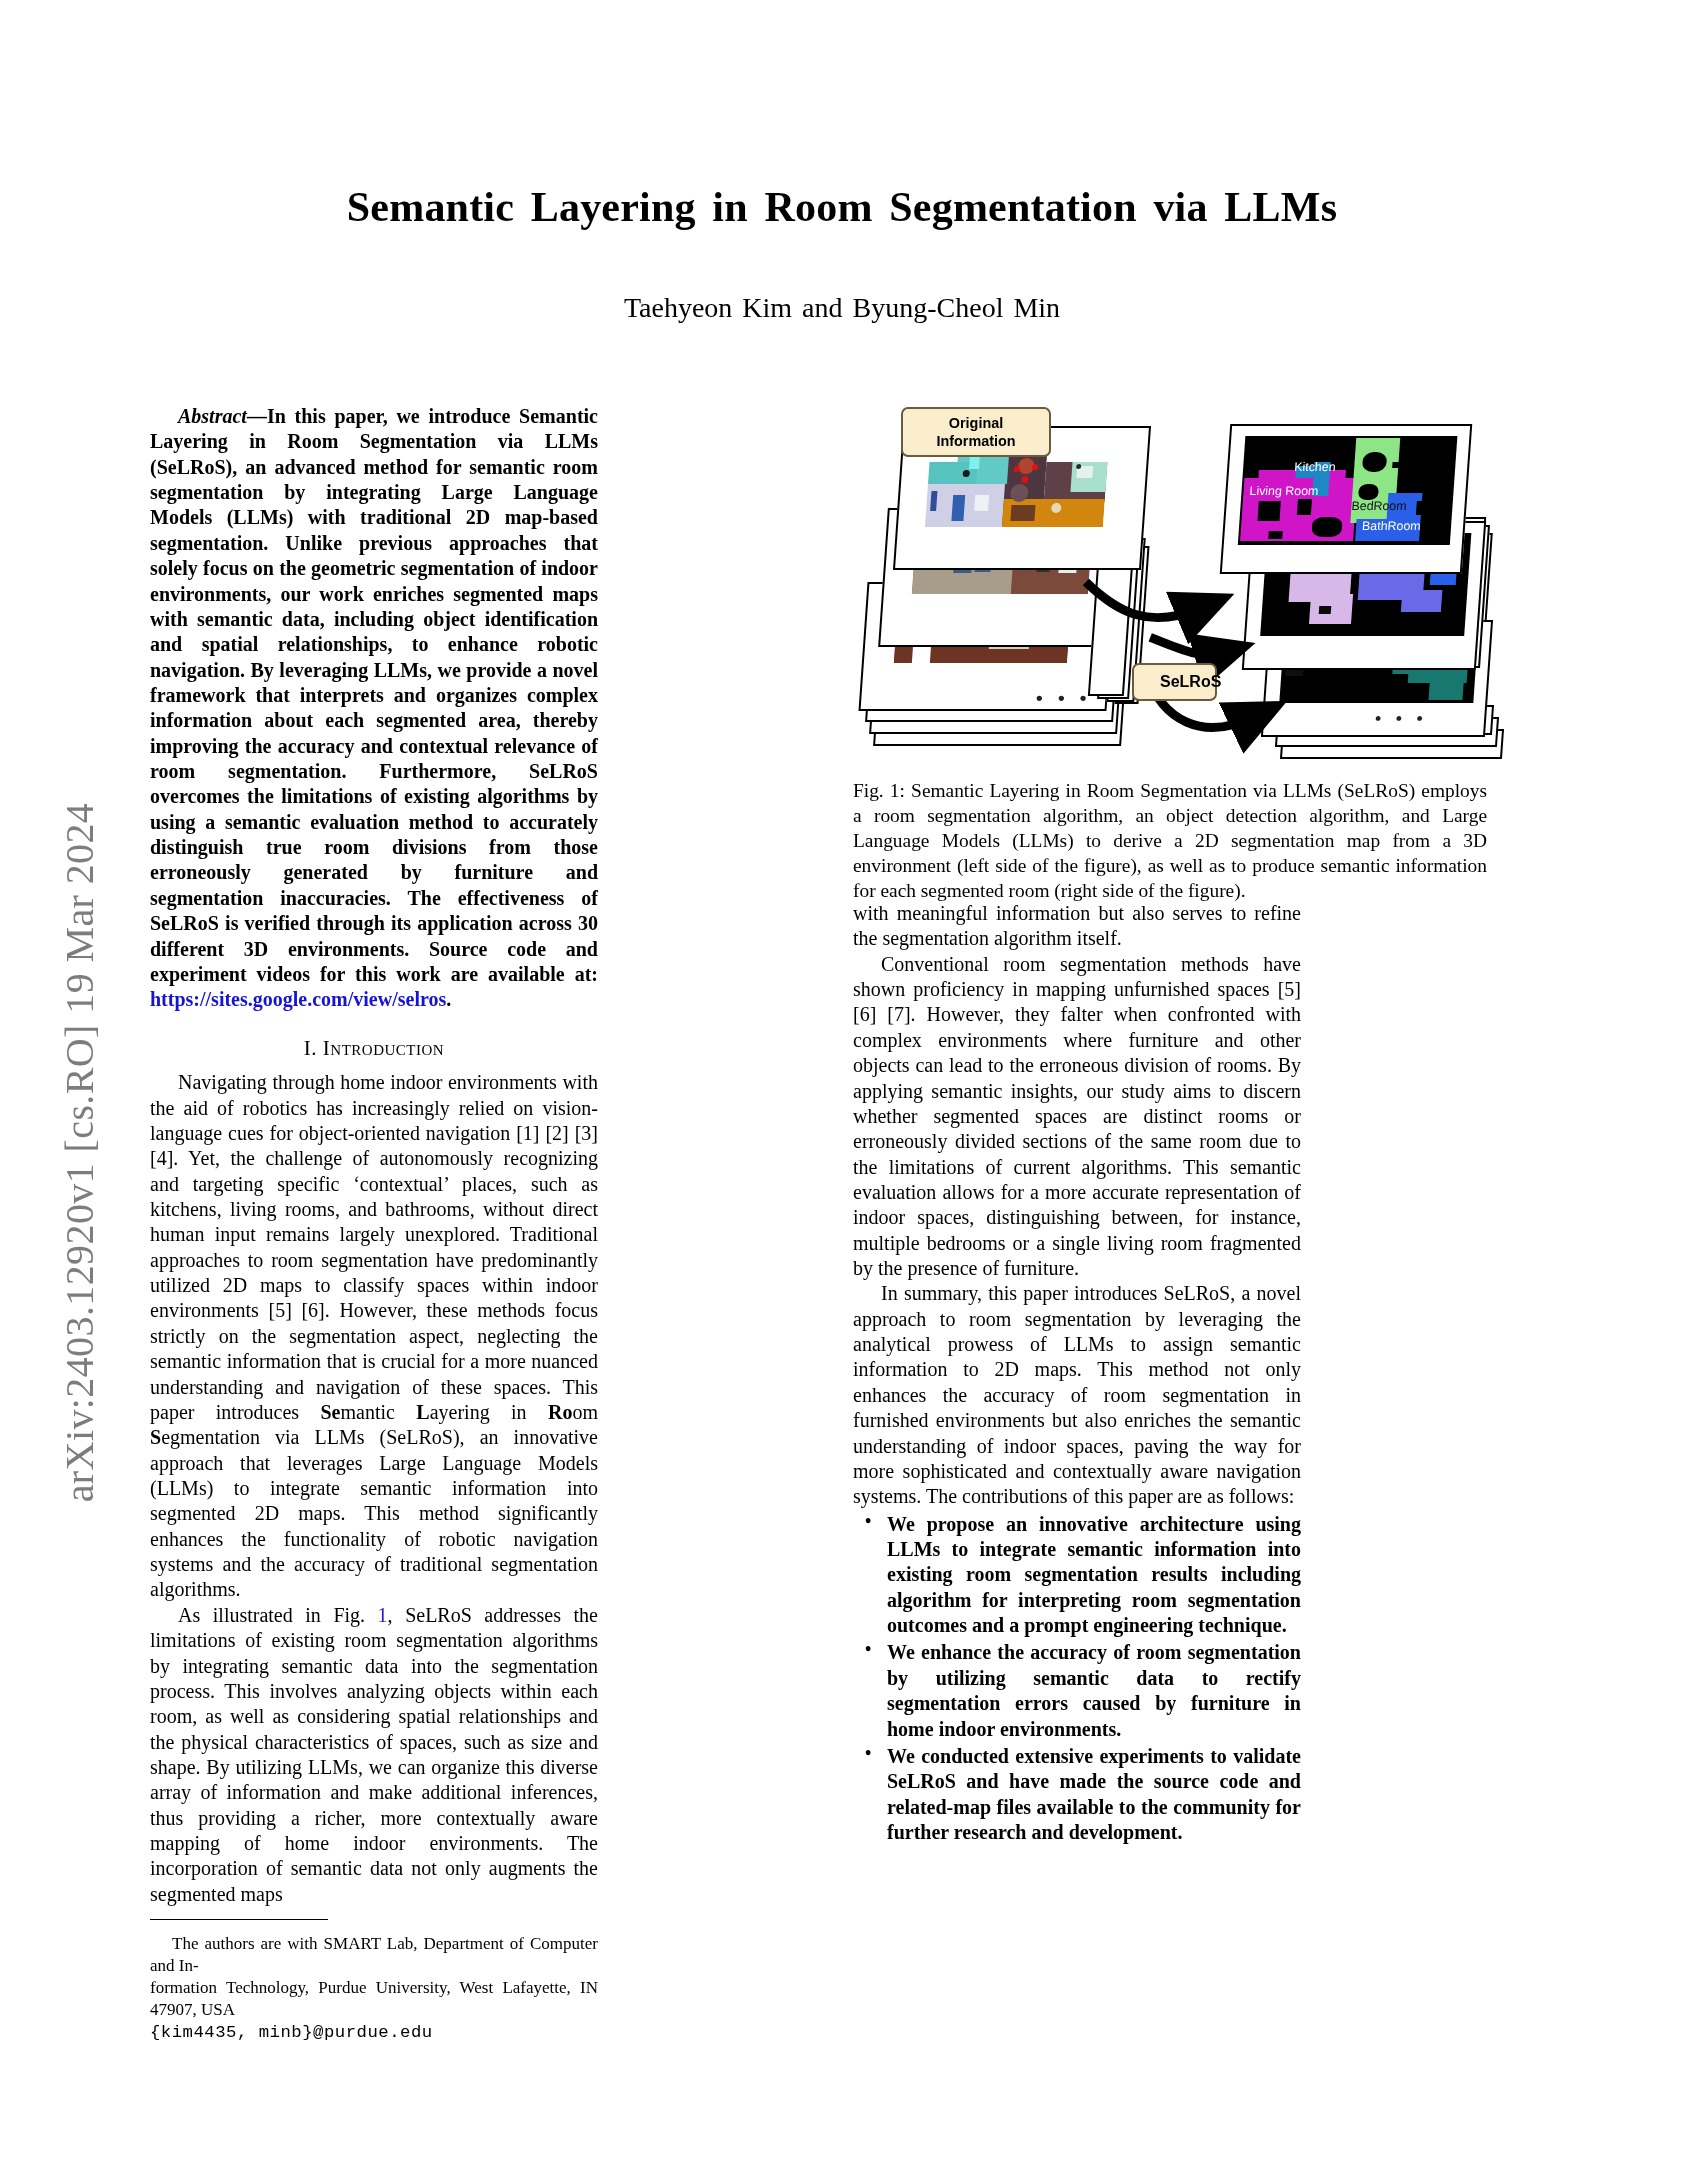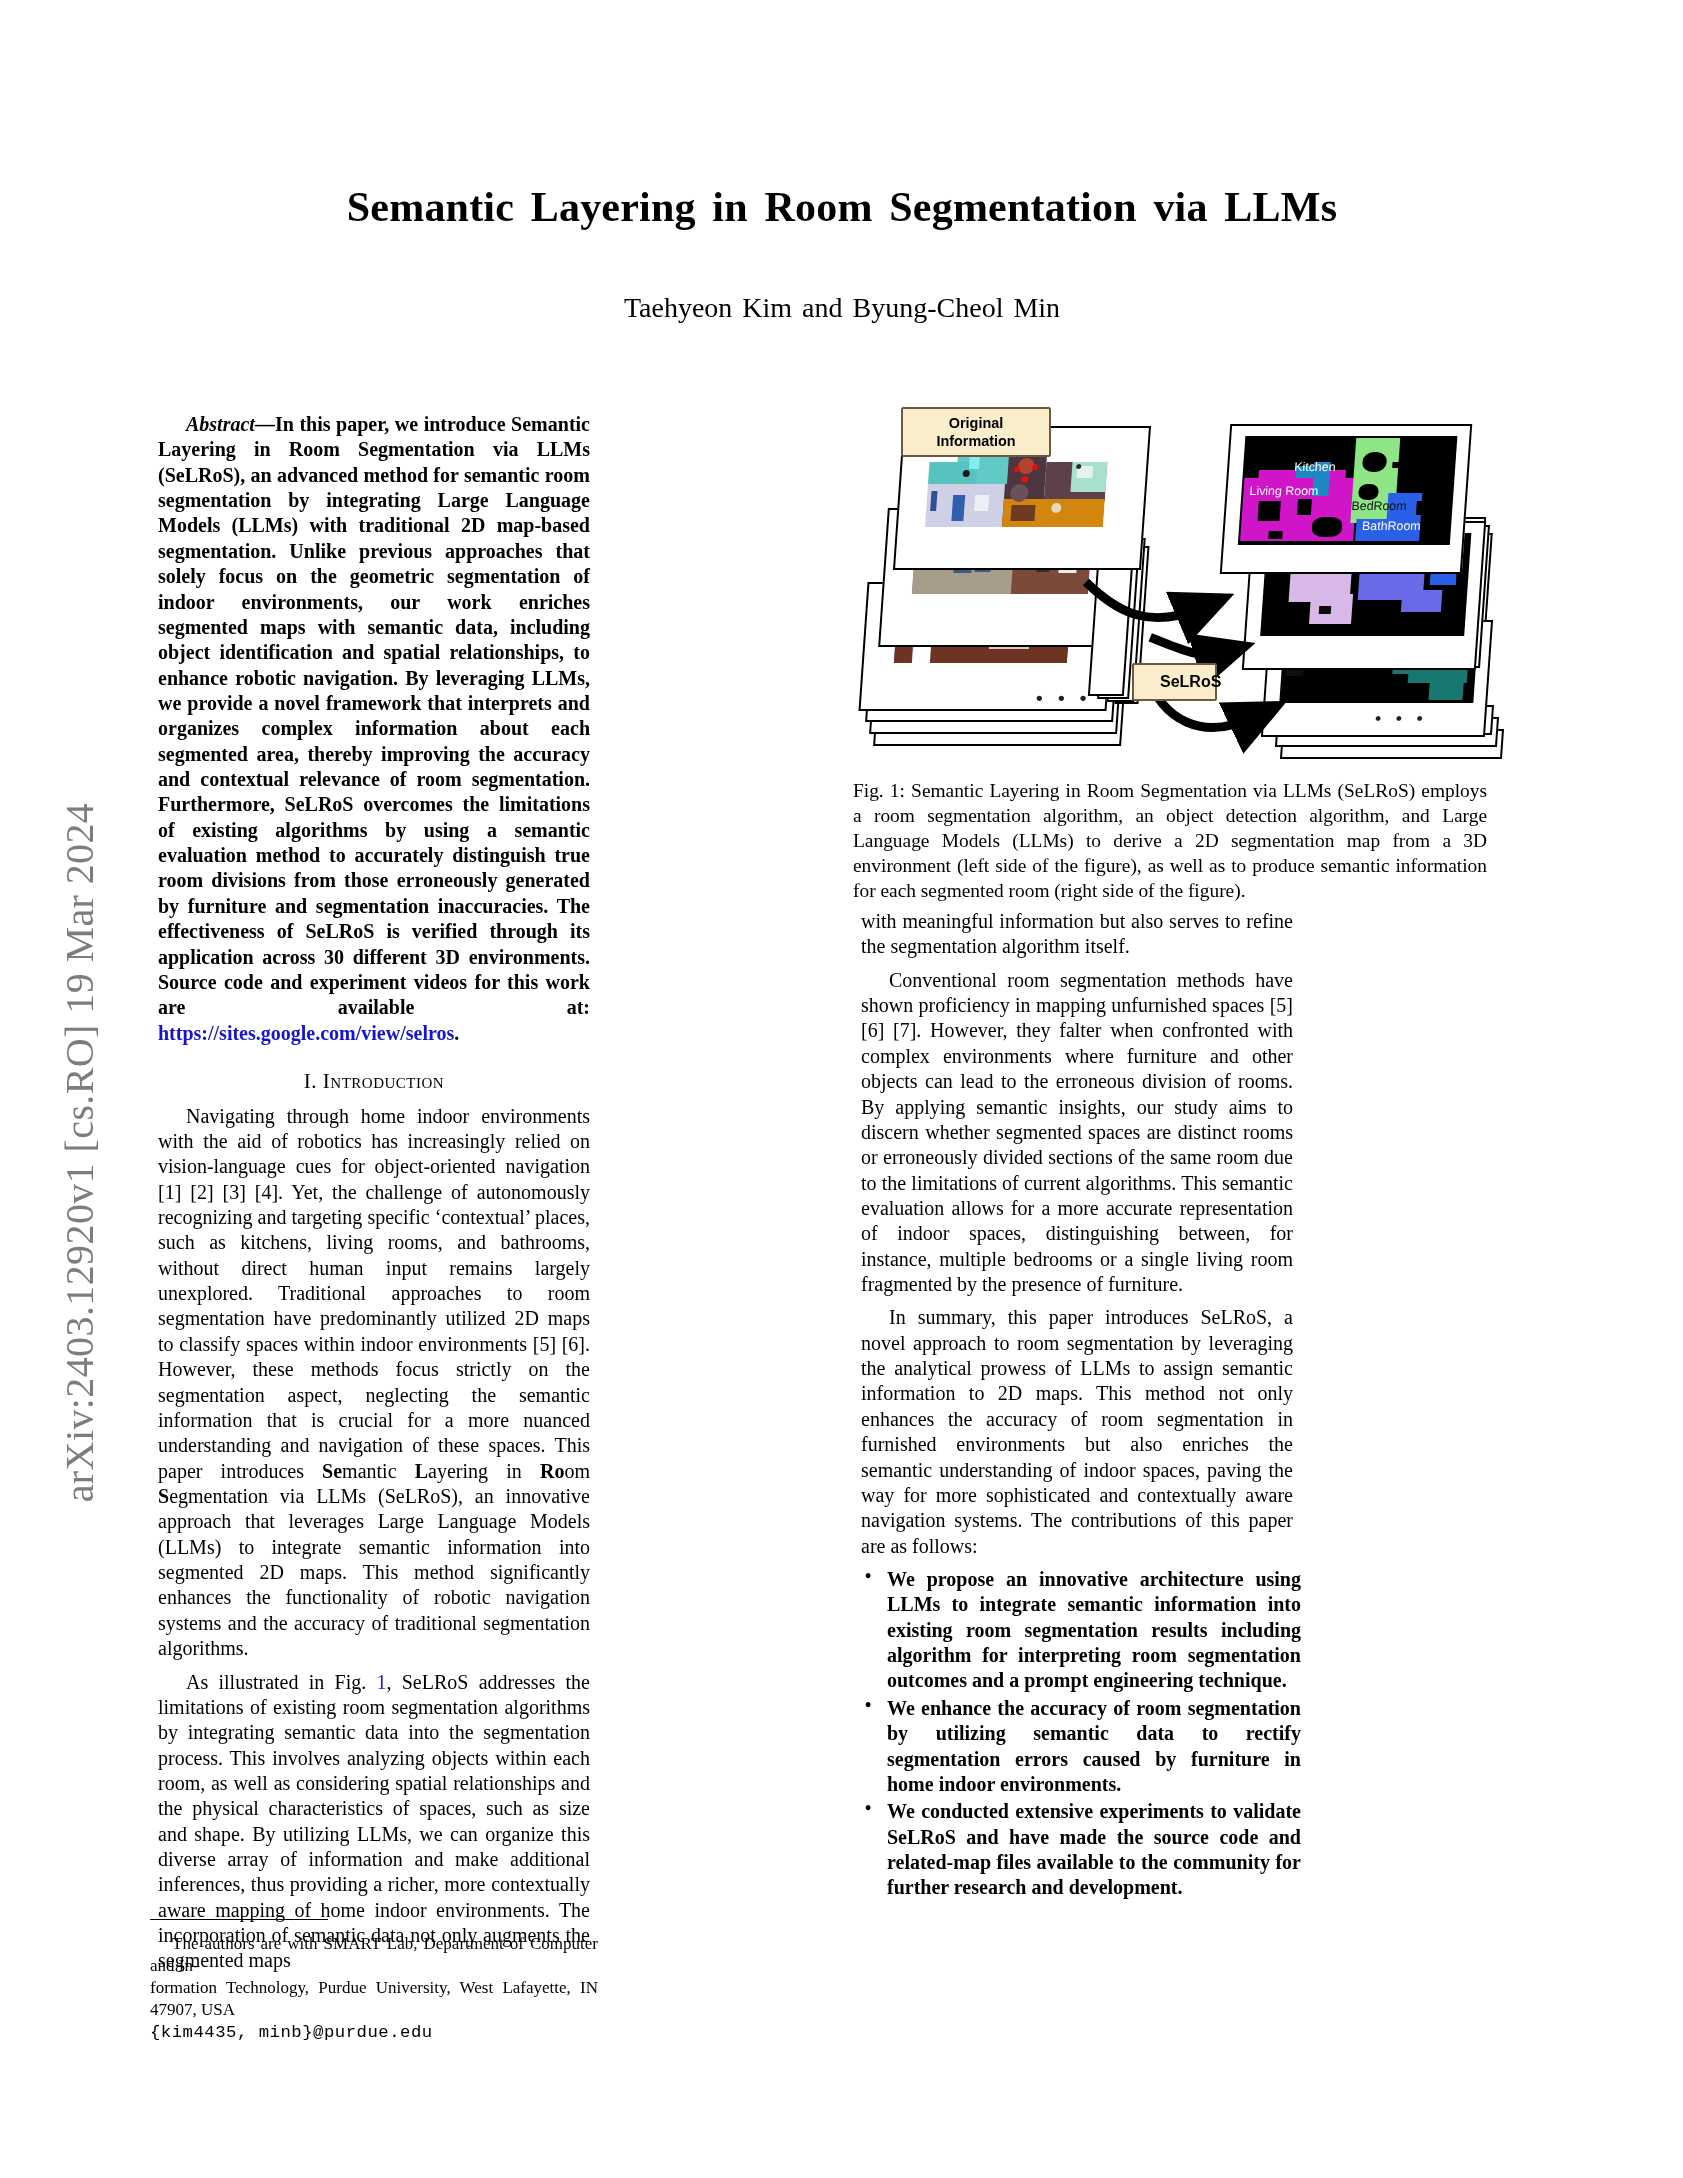--- a/index.html
+++ b/index.html
@@ -49,21 +49,21 @@
     width:448px;
     font-size:20px;
     line-height:1.268;
     text-align:justify;
     text-justify:inter-word;
     hyphens:none;
   }
   #col-left{left:150px; top:404px;}
   #col-right{left:853px; top:404px;}
 
-  p.para{margin:8px;text-indent:28px;}
+  p.para{margin:0;text-indent:28px;}
 
   .abstract{
     font-weight:bold;
     text-align:justify;
   }
   .abstract .lead{font-style:italic;font-weight:bold;}
   a.link, .link{color:#1414d6;text-decoration:none;font-weight:bold;}
   .reflink{color:#2020c8;text-decoration:none;font-weight:normal;}
 
   h2.section{
@@ -134,21 +134,21 @@
     color:#fff;
     white-space:nowrap;
     z-index:5;
   }
   .seg .lbl.dark{color:#111;}
 
   .cap-box{
     position:absolute;
     background:#faedcb;
     border:2.2px solid #6b5a3e;
-    border-radius:2px;
+    border-radius:7px;
     font-family:"Liberation Sans","DejaVu Sans",sans-serif;
     font-weight:bold;
     font-size:14.4px;
     line-height:1.25;
     color:#000;
     text-align:center;
     padding:5px 26px;
     box-sizing:border-box;
     z-index:40;
   }

